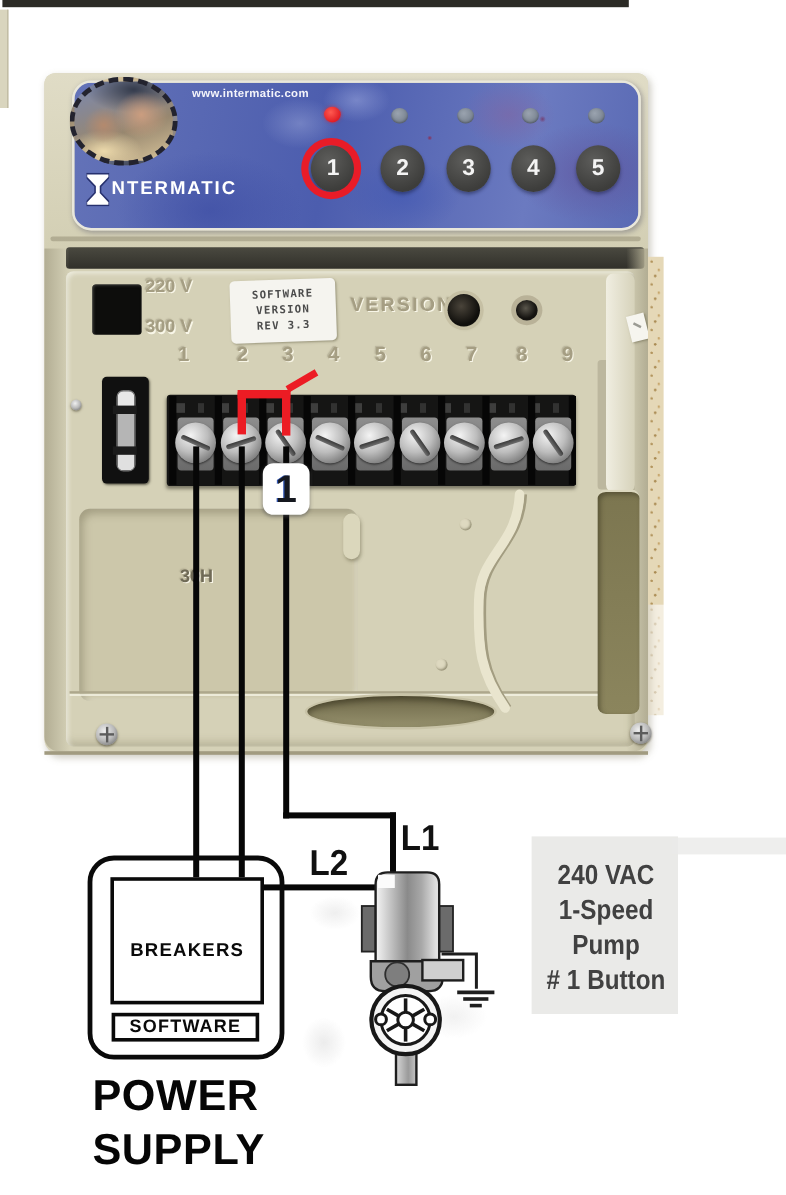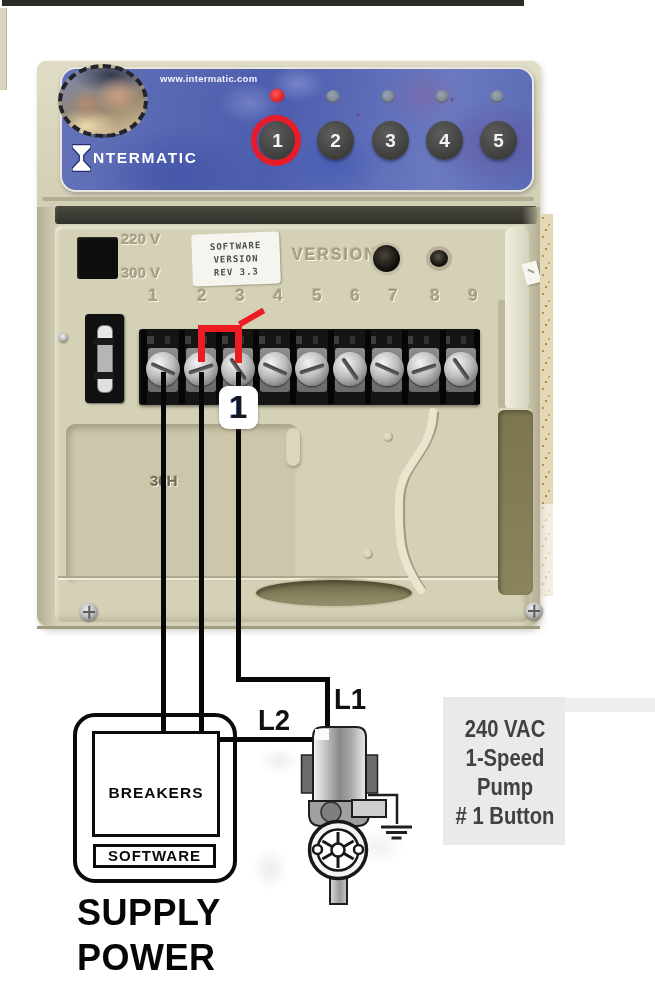--- a/index.html
+++ b/index.html
@@ -290,22 +290,22 @@
   <div class="abs red" style="left:241px;top:321px;width:28px;height:6px;transform:rotate(-30deg);transform-origin:0 100%;"></div>
 
   <div class="abs tag1">1</div>
 
   <div class="abs dbox" style="left:73px;top:713px;width:164px;height:170px;border-radius:22px;"></div>
   <div class="abs dbox" style="left:92px;top:731px;width:128px;height:106px;border-width:3.5px;"></div>
   <div class="abs dlabel" style="left:92px;top:748px;width:128px;text-align:center;font-size:15.5px;letter-spacing:1px;margin-top:36px;">BREAKERS</div>
   <div class="abs dbox" style="left:93px;top:844px;width:123px;height:24px;border-width:3.5px;"></div>
   <div class="abs dlabel" style="left:93px;top:847px;width:123px;text-align:center;font-size:15px;letter-spacing:1px;">SOFTWARE</div>
   <div class="abs ps-text" style="left:77px;top:890px;">
+    <div>POWER</div>
     <div>SUPPLY</div>
-    <div>POWER</div>
   </div>
 
   <div class="abs big-label" style="left:334px;top:682px;">L1</div>
   <div class="abs big-label" style="left:258px;top:703px;">L2</div>
 
   <svg class="abs" style="left:290px;top:690px;" width="135" height="225" viewBox="290 690 135 225">
     <defs>
       <linearGradient id="mg" x1="0" y1="0" x2="1" y2="0">
         <stop offset="0" stop-color="#f5f5f5"></stop>
           <stop offset=".18" stop-color="#cfcfcf"></stop>

